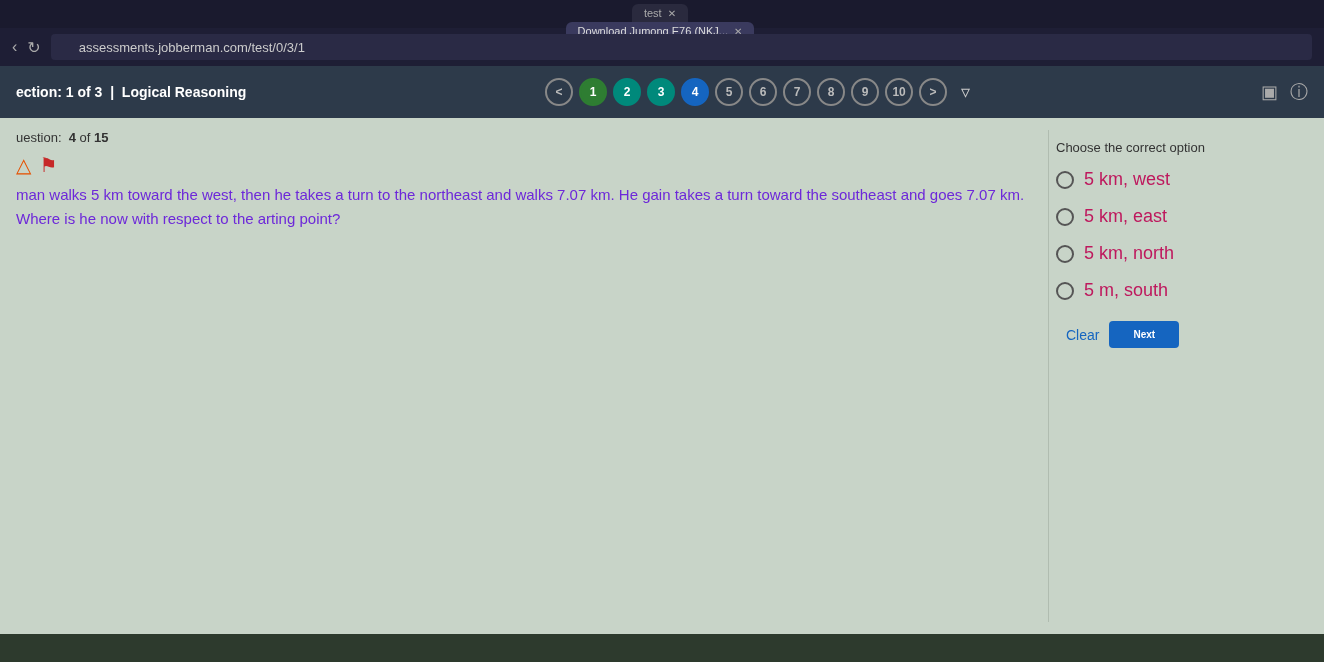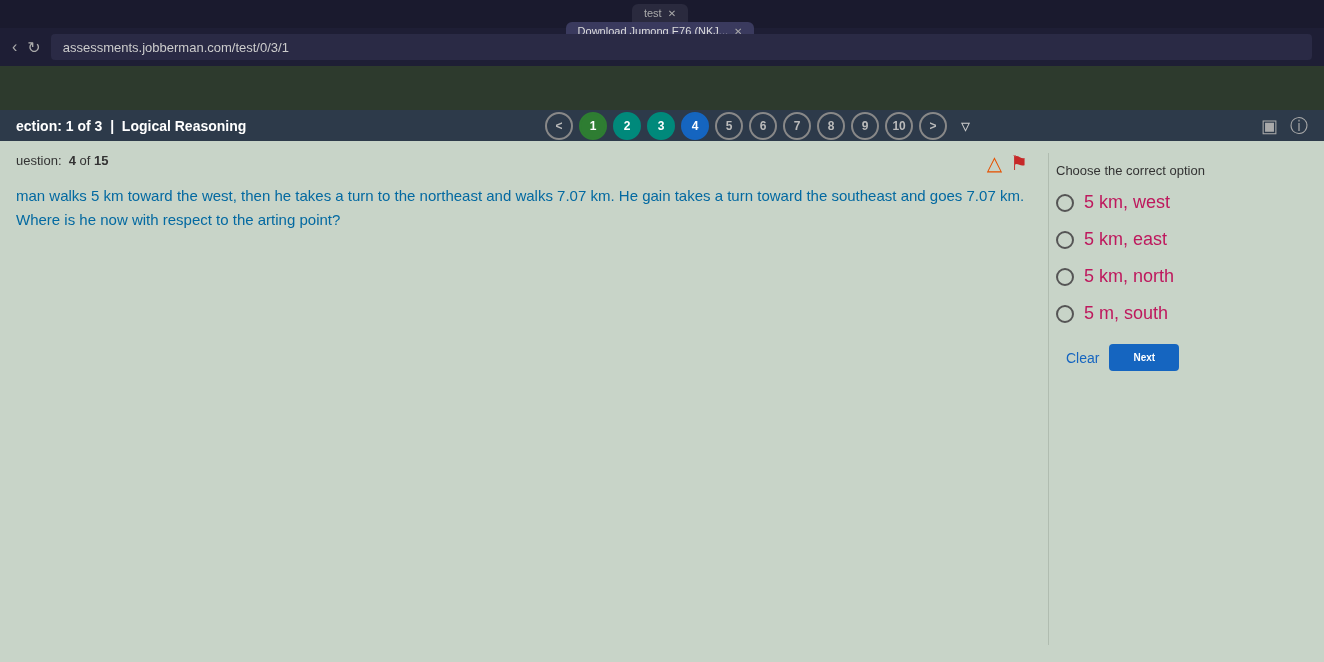--- a/index.html
+++ b/index.html
@@ -50,21 +50,21 @@
     .nav-btn {
       color: #aaa;
       font-size: 16px;
       cursor: pointer;
       background: none;
       border: none;
     }
     .address-bar {
       background: #2a2a45;
       border-radius: 4px;
-      padding: 4px 12px;
+      padding: 4px 28px;
       color: #ccc;
       font-size: 13px;
       flex: 1;
       height: 26px;
       display: flex;
       align-items: center;
     }
 
     
     .main-content {
@@ -73,23 +73,22 @@
       position: relative;
     }
 
     
     .section-header {
       background: #2d3a4a;
       color: #fff;
       padding: 8px 16px;
       display: flex;
       align-items: center;
-      height: 31px;
+      height: 52px;
       gap: 0;
-      margin-top: 44px;
     }
     .section-title {
       font-size: 14px;
       color: #ddd;
       margin-right: 20px;
       white-space: nowrap;
     }
     .section-title span {
       font-weight: bold;
       color: #fff;
@@ -185,21 +184,21 @@
     .warning-icon {
       color: #e65100;
       font-size: 20px;
     }
     .flag-icon {
       color: #c62828;
       font-size: 20px;
     }
     .question-text {
       font-size: 15px;
-      color: #0369a1;
+      color: #6d28d9;
       line-height: 1.6;
       margin-top: 6px;
     }
 
     
     .answer-panel {
       width: 260px;
       background: #c8d4c8;
       padding: 10px 7px;
       border-left: 1px solid #b0bcb0;
@@ -304,21 +303,21 @@
 
     <div class="toolbar-icons">
       <span class="toolbar-icon">▣</span>
       <span class="toolbar-icon">ⓘ</span>
     </div>
   </div>
 
   <div class="question-section">
 
     <div class="question-panel">
-      <div style="display:flex; justify-content:space-between; align-items:flex-start;">
+      <div style="display:flex; justify-content:space-between; align-items:flex-start;flex-direction:column;">
         <div class="question-meta">
           uestion: &nbsp;<span>4</span> of <span>15</span>
         </div>
         <div class="question-icons">
           <span class="warning-icon">△</span>
           <span class="flag-icon">⚑</span>
         </div>
       </div>
       <div class="question-text">man walks 5 km toward the west, then he takes a turn to the northeast and walks 7.07 km. He gain takes a turn toward the southeast and goes 7.07 km. Where is he now with respect to the arting point?</div>
     </div>

